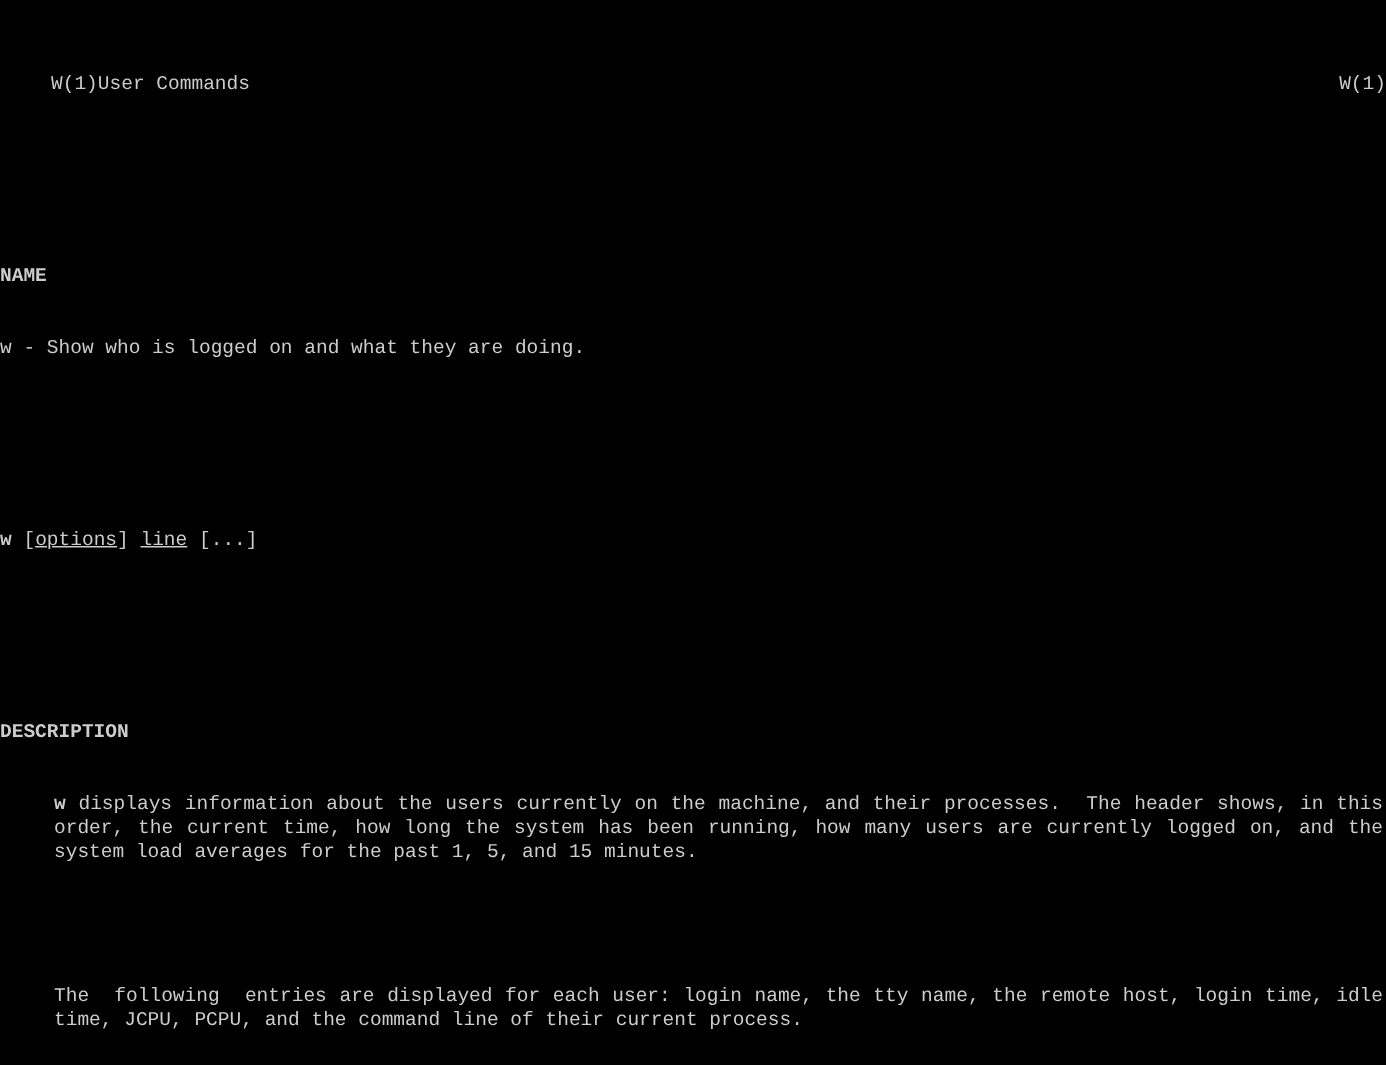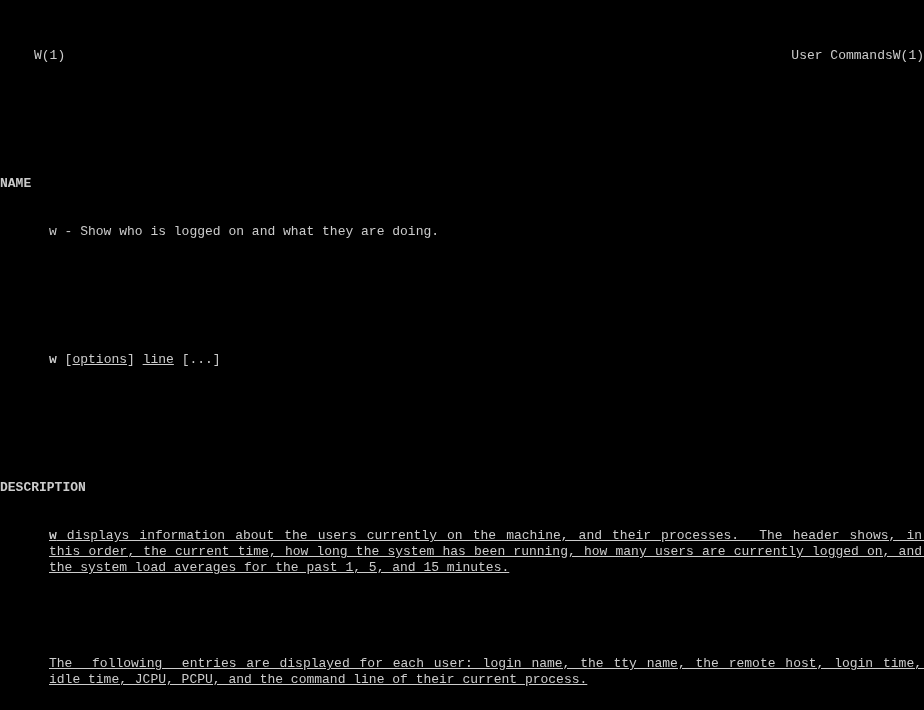--- a/index.html
+++ b/index.html
@@ -18,33 +18,32 @@
     padding: 0;
     line-height: 16px;
   }
   .header-line {
     display: flex;
     justify-content: space-between;
     padding: 0;
     margin-left: 34px;
   }
   .header-left { padding-left: 0; }
-  .header-center { text-align: right; flex: 1; }
+  .header-center { text-align: left; flex: 1; }
   .header-right { text-align: right; }
   .section-head {
     font-weight: bold;
     margin: 0;
     padding: 0;
   }
-  .indent1 { padding-left: 49px; }
+  .indent1 { }
   .para {
     text-align: justify;
-    padding-left: 49px;
+    padding-left: 36px;
     padding-right: 2px;
-    text-decoration: underline;
   }
   .bold { font-weight: bold; }
   .ul { text-decoration: underline; text-align: center; }
   .blank { height: 16px; }
 </style>
 </head>
 <body>
 
 <div class="page">
 

